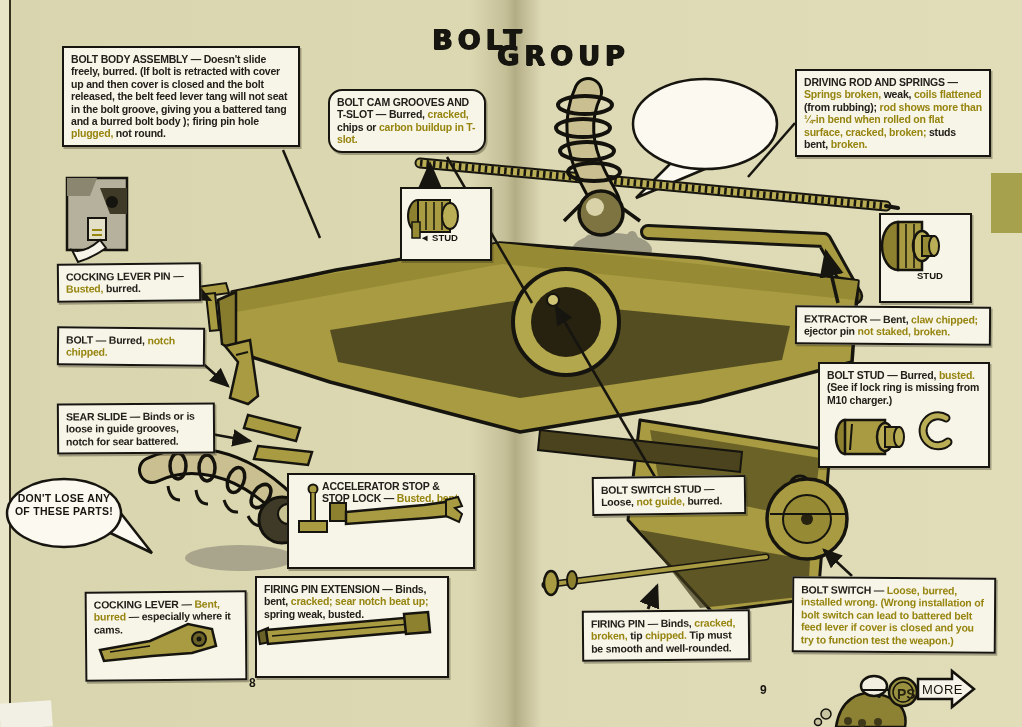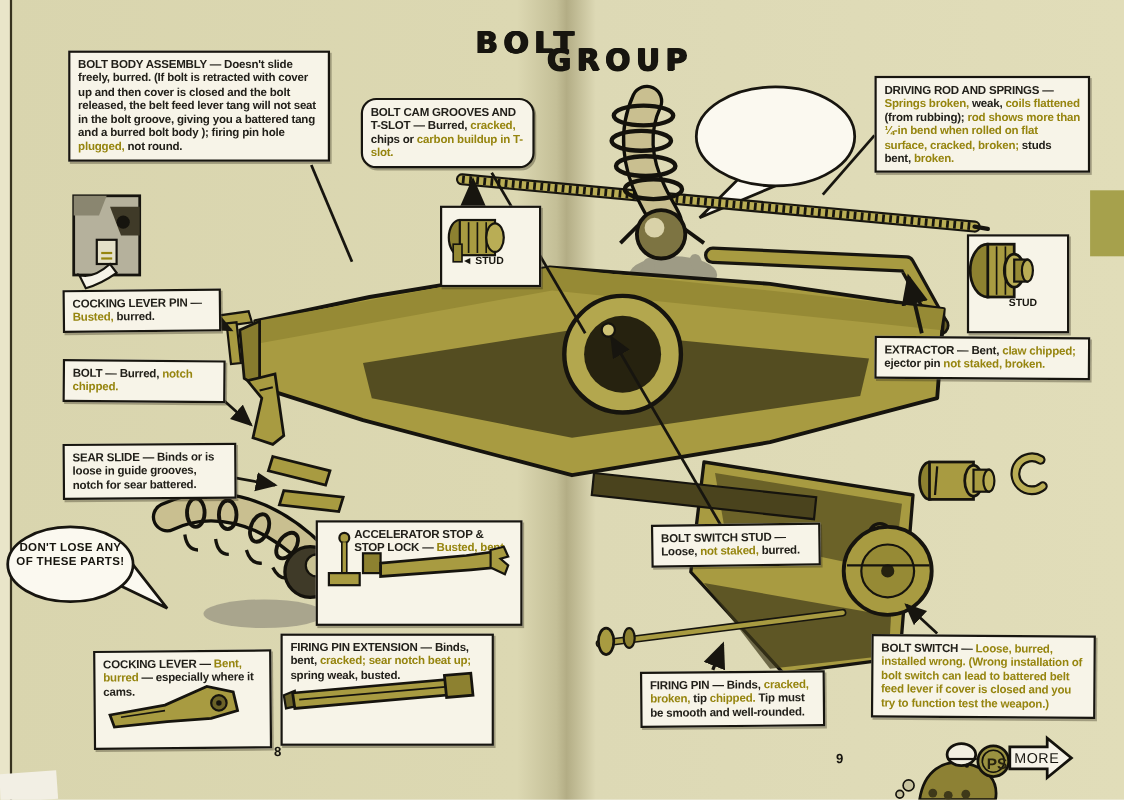--- a/index.html
+++ b/index.html
@@ -217,23 +217,26 @@
   <div class="callout" style="left:795px;top:69px;width:178px;">
     <b class="c-title">DRIVING ROD AND SPRINGS</b><span><span> — </span><span class="seg-accent">Springs broken,</span><span> weak, </span><span class="seg-accent">coils flattened</span><span> (from rubbing); </span><span class="seg-accent">rod shows more than ¼-in bend when rolled on flat surface, cracked, broken;</span><span> studs bent, </span><span class="seg-accent">broken.</span></span>
   </div>
 
   <div class="callout" style="left:879px;top:213px;width:75px;height:76px;"></div>
 
   <div class="callout" style="left:795px;top:306px;width:178px;transform:rotate(0.4deg);">
     <b class="c-title">EXTRACTOR</b><span><span> — Bent, </span><span class="seg-accent">claw chipped;</span><span> ejector pin </span><span class="seg-accent">not staked, broken.</span></span>
   </div>
 
+  <div class="callout" style="left:818px;top:362px;width:154px;min-height:92px;">
+    <b class="c-title">BOLT STUD</b><span><span> — Burred, </span><span class="seg-accent">busted.</span><span> (See if lock ring is missing from M10 charger.)</span></span>
+  </div>
 
   <div class="callout" style="left:592px;top:476px;width:136px;transform:rotate(-0.8deg);">
-    <b class="c-title">BOLT SWITCH STUD</b><span><span> — Loose, </span><span class="seg-accent">not staked,</span><span> burred.</span></span>
+    <b class="c-title">BOLT SWITCH STUD</b><span><span> — Loose, </span><span class="seg-accent">not guide,</span><span> burred.</span></span>
   </div>
 
   <div class="callout" style="left:582px;top:610px;width:150px;transform:rotate(-0.5deg);">
     <b class="c-title">FIRING PIN</b><span><span> — Binds, </span><span class="seg-accent">cracked, broken,</span><span> tip </span><span class="seg-accent">chipped.</span><span> Tip must be smooth and well-rounded.</span></span>
   </div>
 
   <div class="callout" style="left:792px;top:577px;width:186px;transform:rotate(0.4deg);">
     <b class="c-title">BOLT SWITCH</b><span><span> — </span><span class="seg-accent">Loose, burred, installed wrong. (Wrong installation of bolt switch can lead to battered belt feed lever if cover is closed and you try to function test the weapon.)</span></span>
   </div>
 

